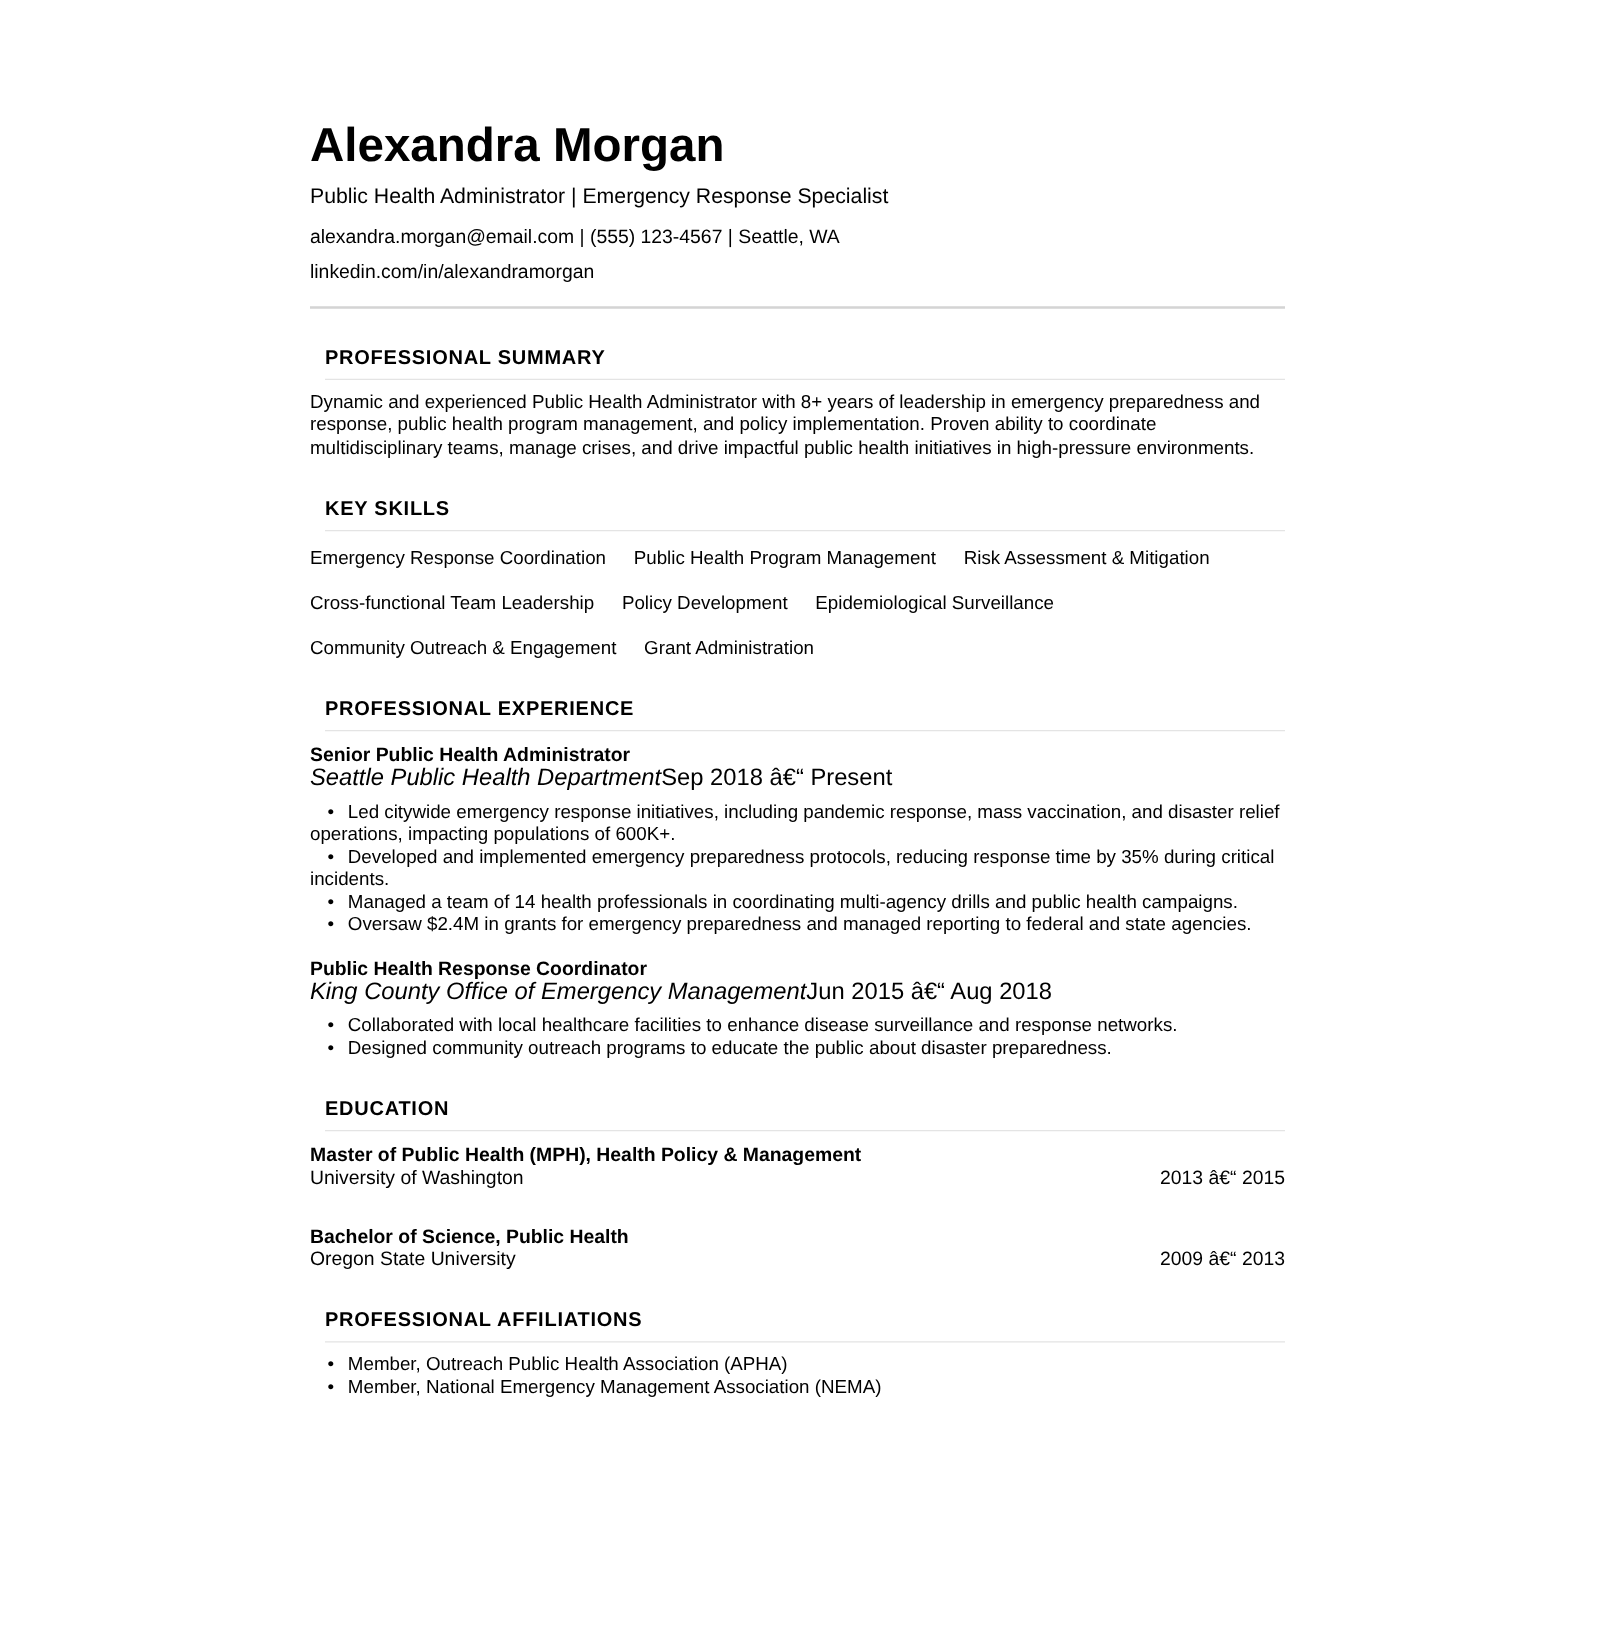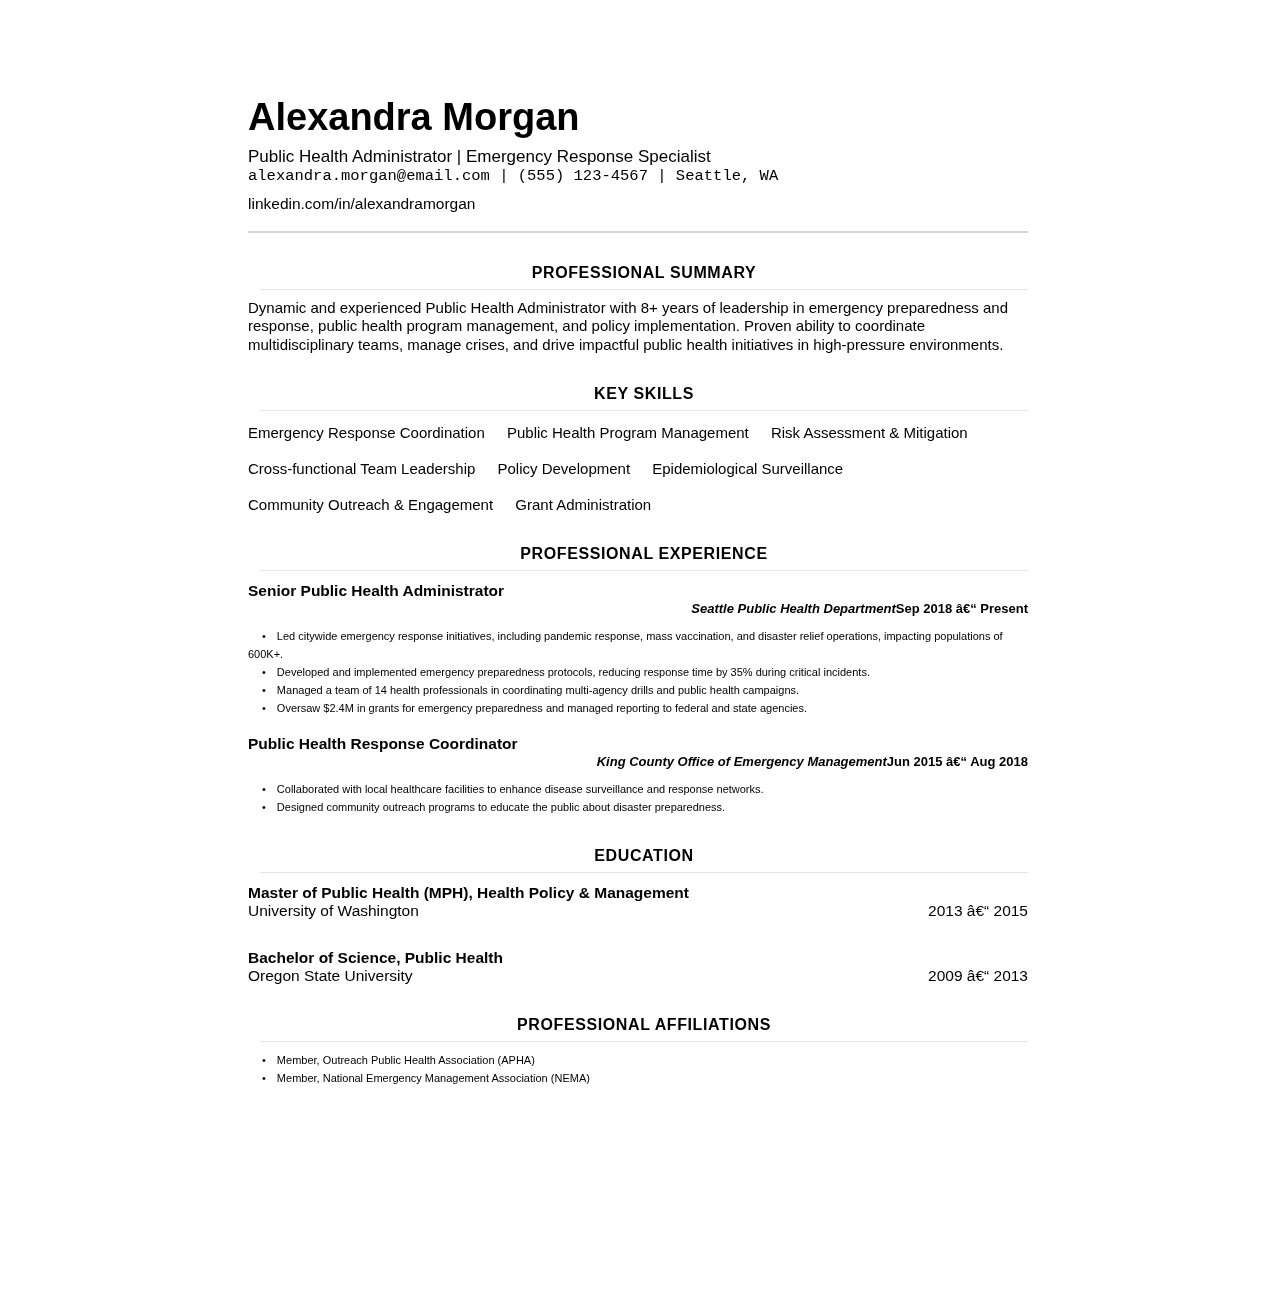--- a/index.html
+++ b/index.html
@@ -31,22 +31,22 @@
     line-height: 1.1;
     letter-spacing: 0;
   }
   .title-line {
     font-size: 17px;
     margin-top: 8px;
     line-height: 20px;
   }
   .contact-line {
     font-size: 15.5px;
-    line-height: 18px;
-    font-family: Liberation Mono, monospace;
+    margin-top: 14px;
+    line-height: 18px;
   }
   .linkedin-line {
     font-size: 15.5px;
     margin-top: 10px;
     line-height: 18px;
   }
   .header-divider {
     border: none;
     border-top: 2px solid #d4d4d4;
     margin: 18px 0 0 0;
@@ -54,21 +54,20 @@
 
   
   .section-heading {
     font-size: 16px;
     font-weight: 700;
     letter-spacing: 0.6px;
     margin: 31px 0 0 12px;
     padding-bottom: 7px;
     border-bottom: 1px solid #e4e4e4;
     line-height: 18px;
-    text-align: center;
   }
 
   .summary-text {
     font-size: 15px;
     line-height: 18.5px;
     margin: 9px 0 0 0;
   }
 
   
   .skill-row {
@@ -85,33 +84,32 @@
   
   .job { margin-top: 11px; }
   .job + .job { margin-top: 18px; }
   .job-title {
     font-size: 15.5px;
     font-weight: 700;
     line-height: 18px;
   }
   .job-subline {
     display: flex;
-    justify-content: flex-end;
-    font-size: 13px;
-    line-height: 18px;
-    font-weight: bold;
+    justify-content: flex-start;
+    font-size: 19px;
+    line-height: 18px;
   }
   .company-name { font-style: italic; }
   .job-dates { font-style: normal; }
 
   ul.bullet-list {
     list-style: none;
     margin: 9px 0 0 0;
     padding: 0;
-    font-size: 11px;
+    font-size: 15px;
     line-height: 18px;
   }
   ul.bullet-list li {
     text-indent: 14px; 
   }
   ul.bullet-list li::before {
     content: "\2022";
     padding-right: 11px;
   }
 

